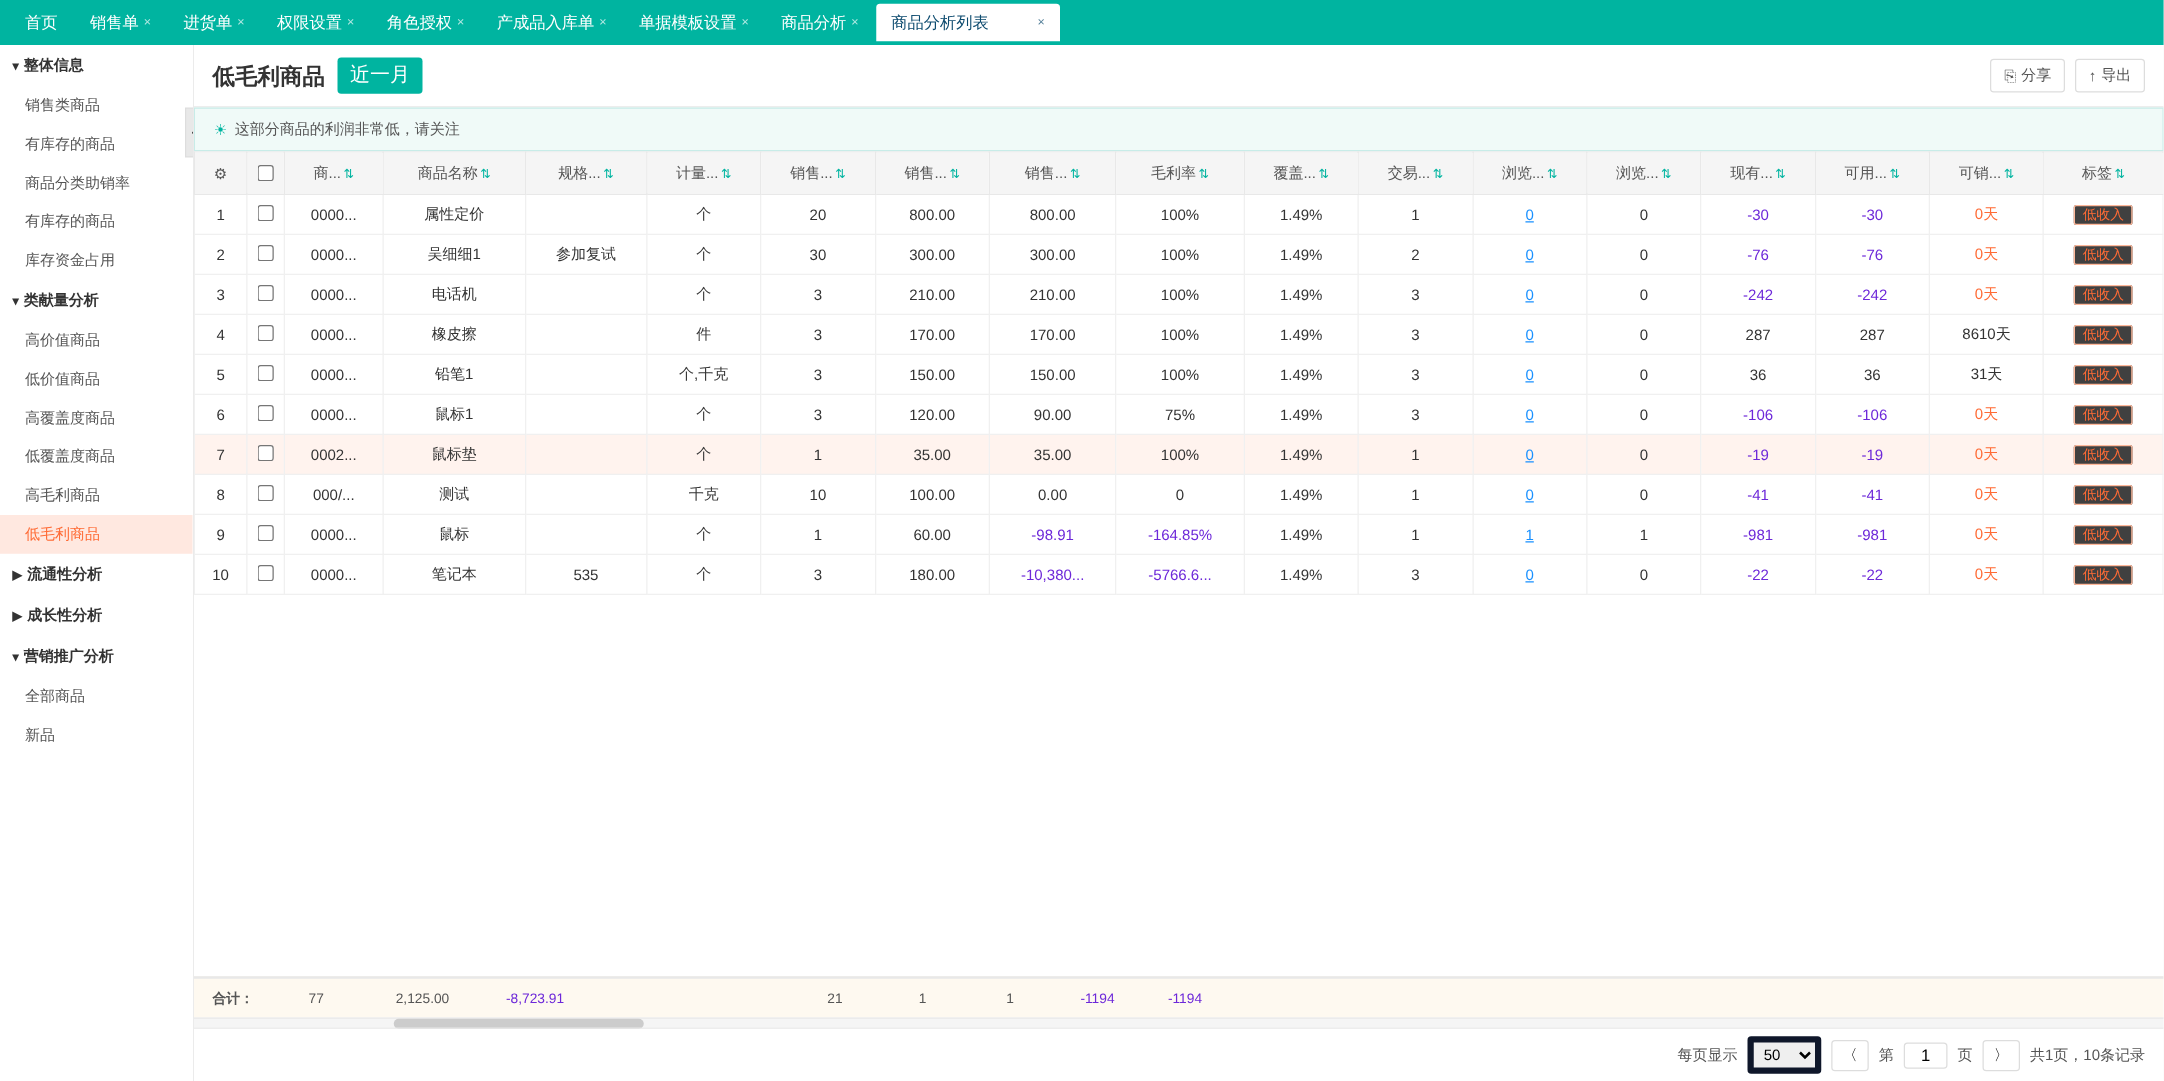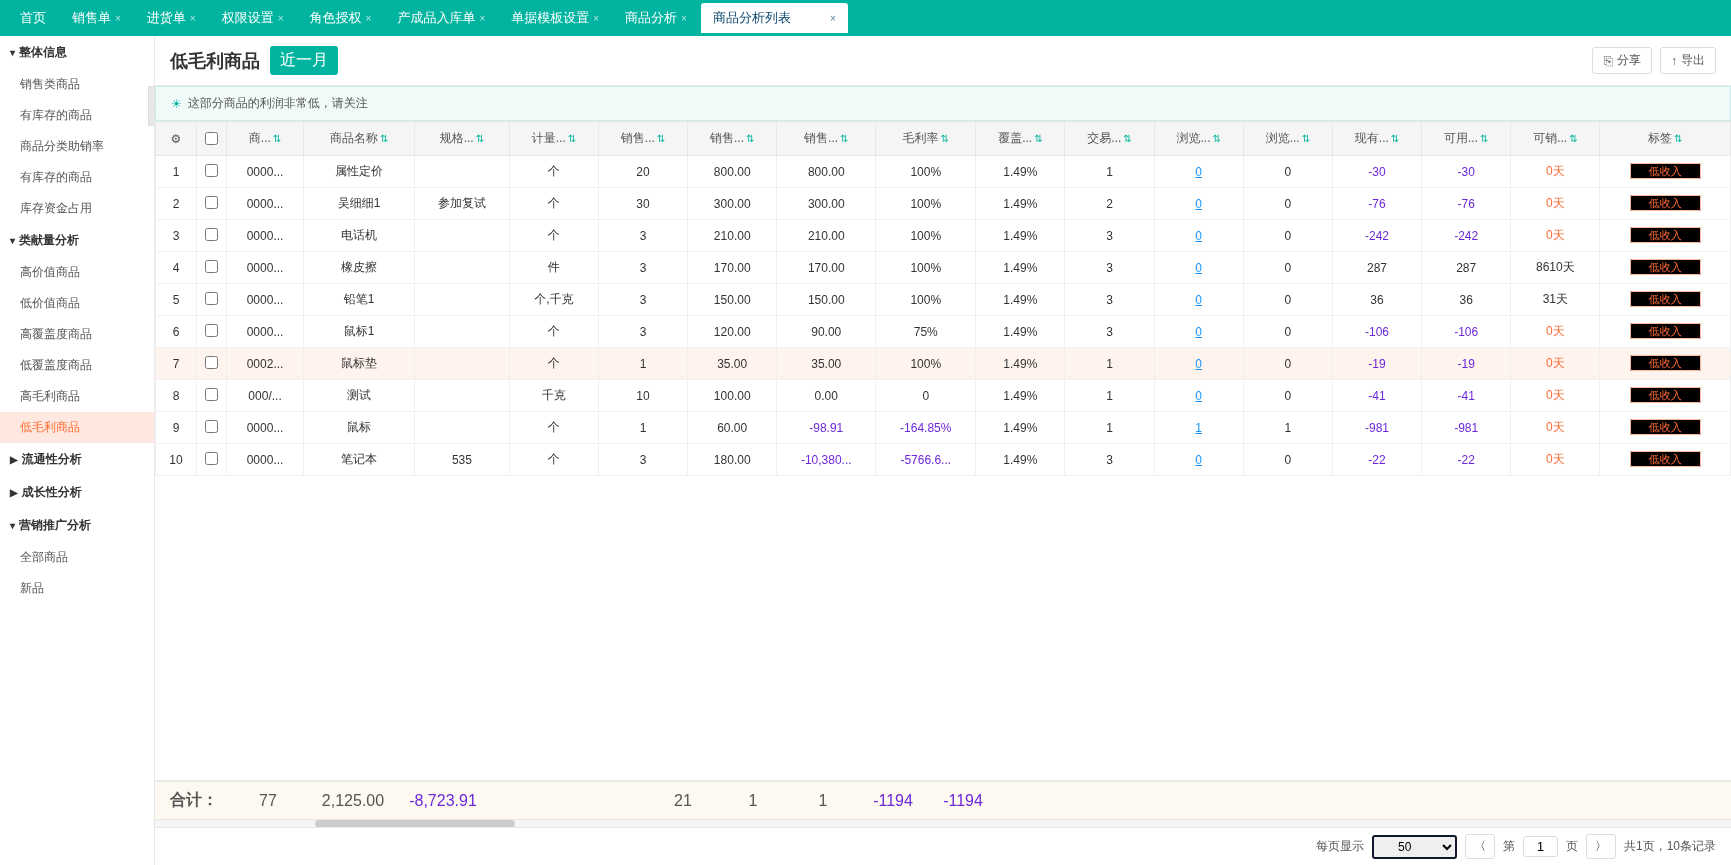--- a/index.html
+++ b/index.html
@@ -194,36 +194,36 @@
       border: 1px solid #f0f0f0;
       text-align: center;
       color: #333;
       white-space: nowrap;
     }
     tbody td.text-left { text-align: center; }
     .red-text { color: #6d28d9; }
     .orange-text { color: #ff6b35; }
     .link-text { color: #1890ff; text-decoration: underline; cursor: pointer; }
     .tag-low { 
-      background: #000000; 
+      background: #404040; 
       color: #ff6b35; 
       border: 1px solid #ffb89a; 
-      padding: 1px 18px; 
+      padding: 1px 6px; 
       border-radius: 2px;
       font-size: 11px;
     }
 
     
     .table-footer {
       background: #fef9f0;
       border-top: 2px solid #e8e8e8;
       padding: 8px 15px;
       display: flex;
       align-items: center;
-      font-size: 16px;
+      font-size: 11px;
       color: #555;
       flex-shrink: 0;
     }
     .footer-label { font-weight: bold; margin-right: 10px; }
     .footer-values {
       display: flex;
       gap: 0;
       flex: 1;
     }
     .footer-cell {
@@ -237,22 +237,22 @@
       align-items: center;
       justify-content: flex-end;
       padding: 6px 15px;
       border-top: 1px solid #e8e8e8;
       gap: 8px;
       font-size: 12px;
       color: #555;
       flex-shrink: 0;
     }
     .page-size-select {
-      border: 2px solid #0f172a;
-      padding: 2px 20px;
+      border: 5px solid #0f172a;
+      padding: 2px 4px;
       border-radius: 3px;
       font-size: 12px;
     }
     .page-btn {
       border: 1px solid #ddd;
       background: #fff;
       padding: 3px 8px;
       border-radius: 3px;
       cursor: pointer;
       font-size: 12px;

